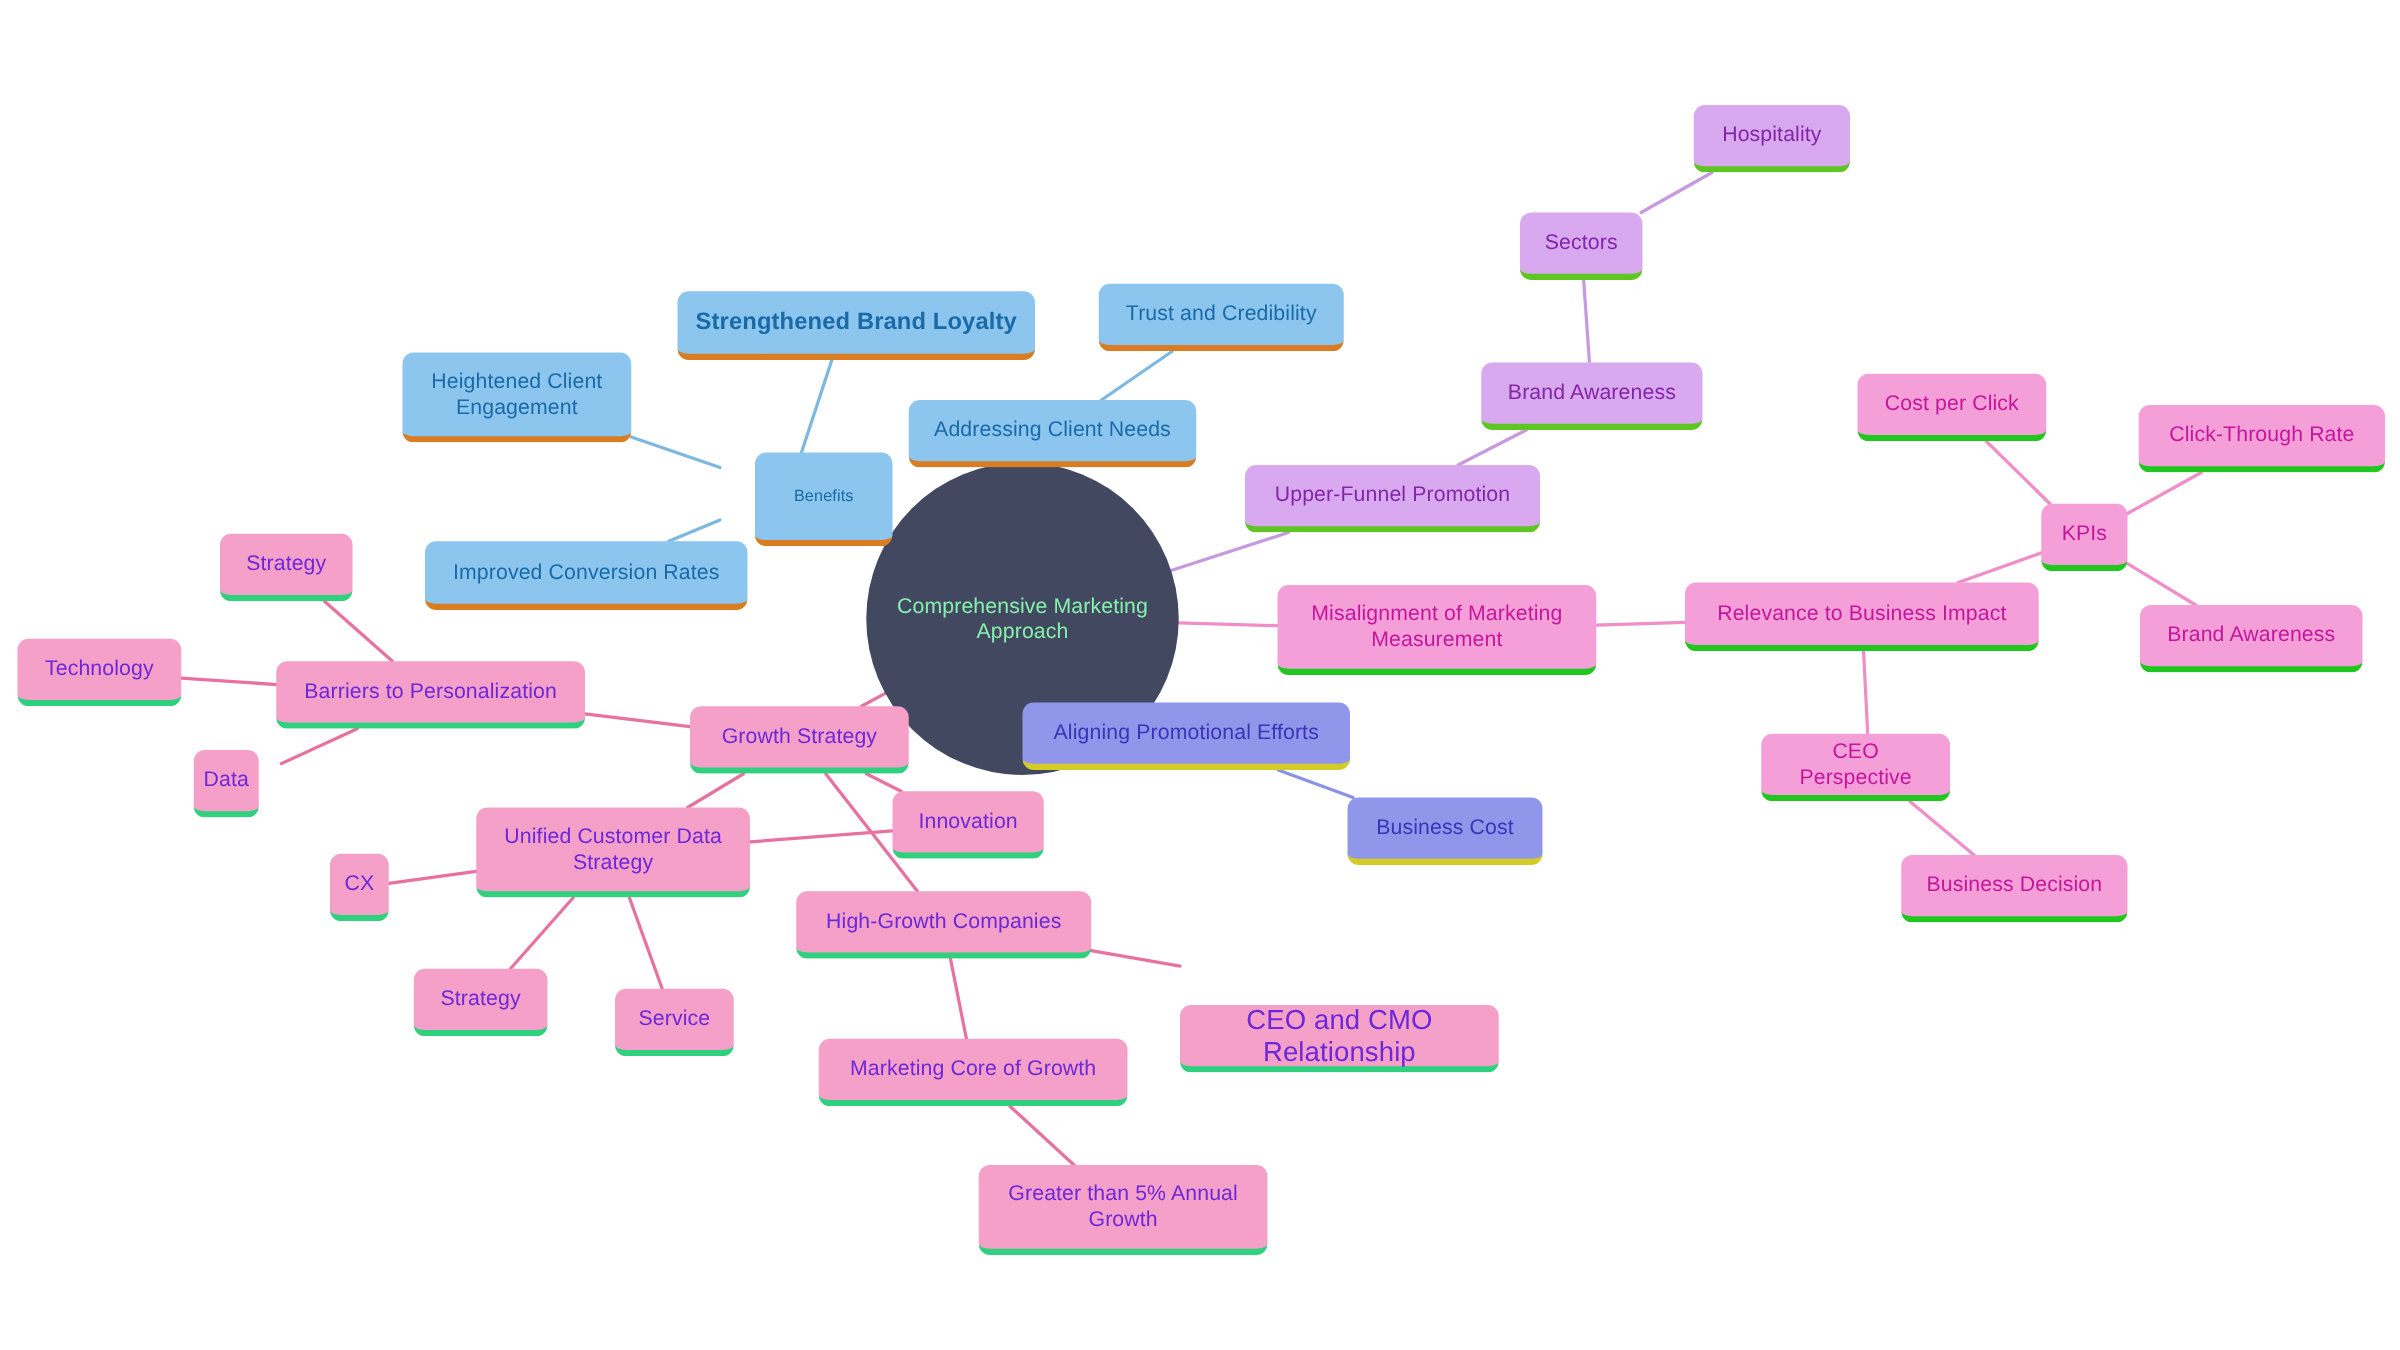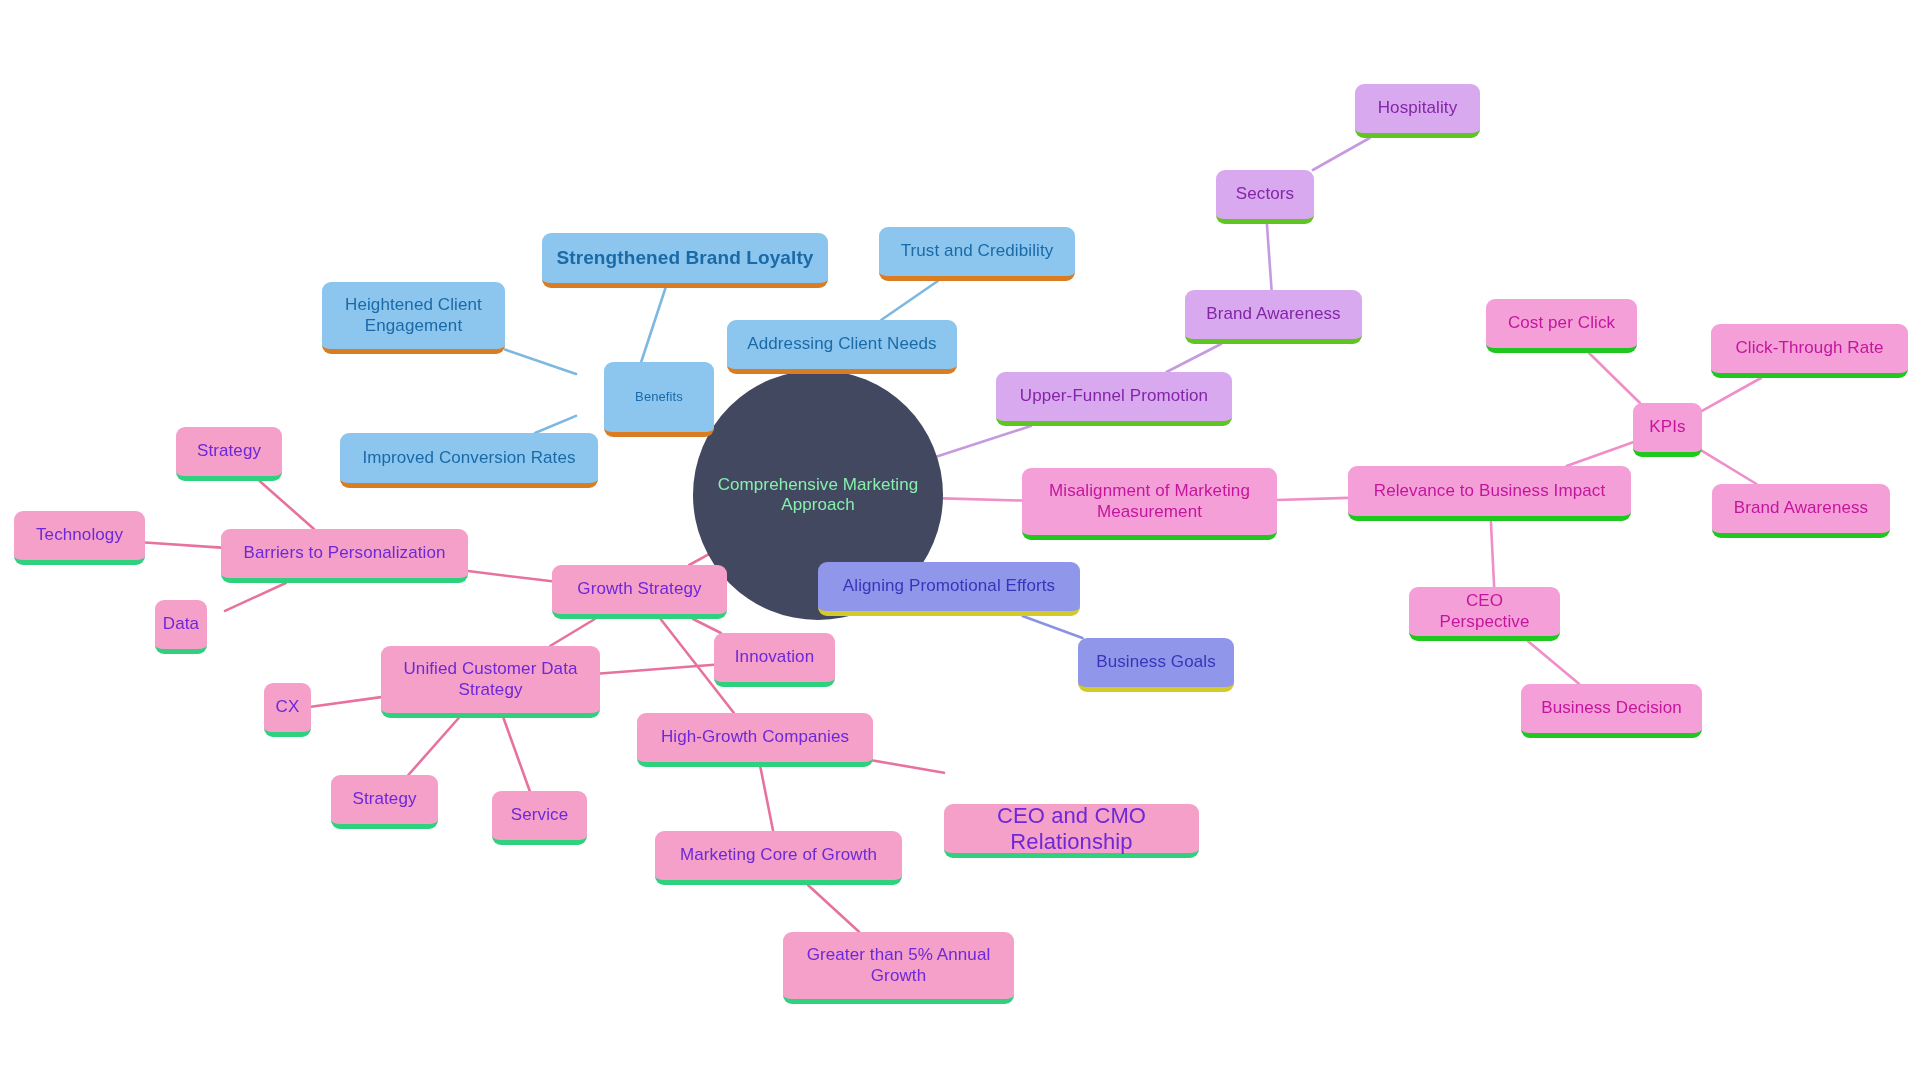--- a/index.html
+++ b/index.html
@@ -106,21 +106,21 @@
       <div class="node t-purple" style="left: 1355px; top: 84px; width: 125px; height: 54px; font-size: 17px;">Hospitality</div>
       <div class="node t-magenta" style="left: 1022px; top: 468px; width: 255px; height: 72px; font-size: 17px;">Misalignment of Marketing Measurement</div>
       <div class="node t-magenta" style="left: 1348px; top: 466px; width: 283px; height: 55px; font-size: 17px;">Relevance to Business Impact</div>
       <div class="node t-magenta" style="left: 1409px; top: 587px; width: 151px; height: 54px; font-size: 17px;">CEO Perspective</div>
       <div class="node t-magenta" style="left: 1521px; top: 684px; width: 181px; height: 54px; font-size: 17px;">Business Decision</div>
       <div class="node t-magenta" style="left: 1633px; top: 403px; width: 69px; height: 54px; font-size: 17px;">KPIs</div>
       <div class="node t-magenta" style="left: 1486px; top: 299px; width: 151px; height: 54px; font-size: 17px;">Cost per Click</div>
       <div class="node t-magenta" style="left: 1711px; top: 324px; width: 197px; height: 54px; font-size: 17px;">Click-Through Rate</div>
       <div class="node t-magenta" style="left: 1712px; top: 484px; width: 178px; height: 54px; font-size: 17px;">Brand Awareness</div>
       <div class="node t-violet" style="left: 818px; top: 562px; width: 262px; height: 54px; font-size: 17px;">Aligning Promotional Efforts</div>
-      <div class="node t-violet" style="left: 1078px; top: 638px; width: 156px; height: 54px; font-size: 17px;">Business Goals</div>
+      <div class="node t-violet" style="left: 1078px; top: 638px; width: 156px; height: 54px; font-size: 17px;">Business Cost</div>
       <div class="node t-pink" style="left: 552px; top: 565px; width: 175px; height: 54px; font-size: 17px;">Growth Strategy</div>
       <div class="node t-pink" style="left: 221px; top: 529px; width: 247px; height: 54px; font-size: 17px;">Barriers to Personalization</div>
       <div class="node t-pink" style="left: 14px; top: 511px; width: 131px; height: 54px; font-size: 17px;">Technology</div>
       <div class="node t-pink" style="left: 176px; top: 427px; width: 106px; height: 54px; font-size: 17px;">Strategy</div>
       <div class="node t-pink" style="left: 155px; top: 600px; width: 52px; height: 54px; font-size: 17px;">Data</div>
       <div class="node t-pink" style="left: 381px; top: 646px; width: 219px; height: 72px; font-size: 17px;">Unified Customer Data Strategy</div>
       <div class="node t-pink" style="left: 264px; top: 683px; width: 47px; height: 54px; font-size: 17px;">CX</div>
       <div class="node t-pink" style="left: 331px; top: 775px; width: 107px; height: 54px; font-size: 17px;">Strategy</div>
       <div class="node t-pink" style="left: 492px; top: 791px; width: 95px; height: 54px; font-size: 17px;">Service</div>
       <div class="node t-pink" style="left: 714px; top: 633px; width: 121px; height: 54px; font-size: 17px;">Innovation</div>

